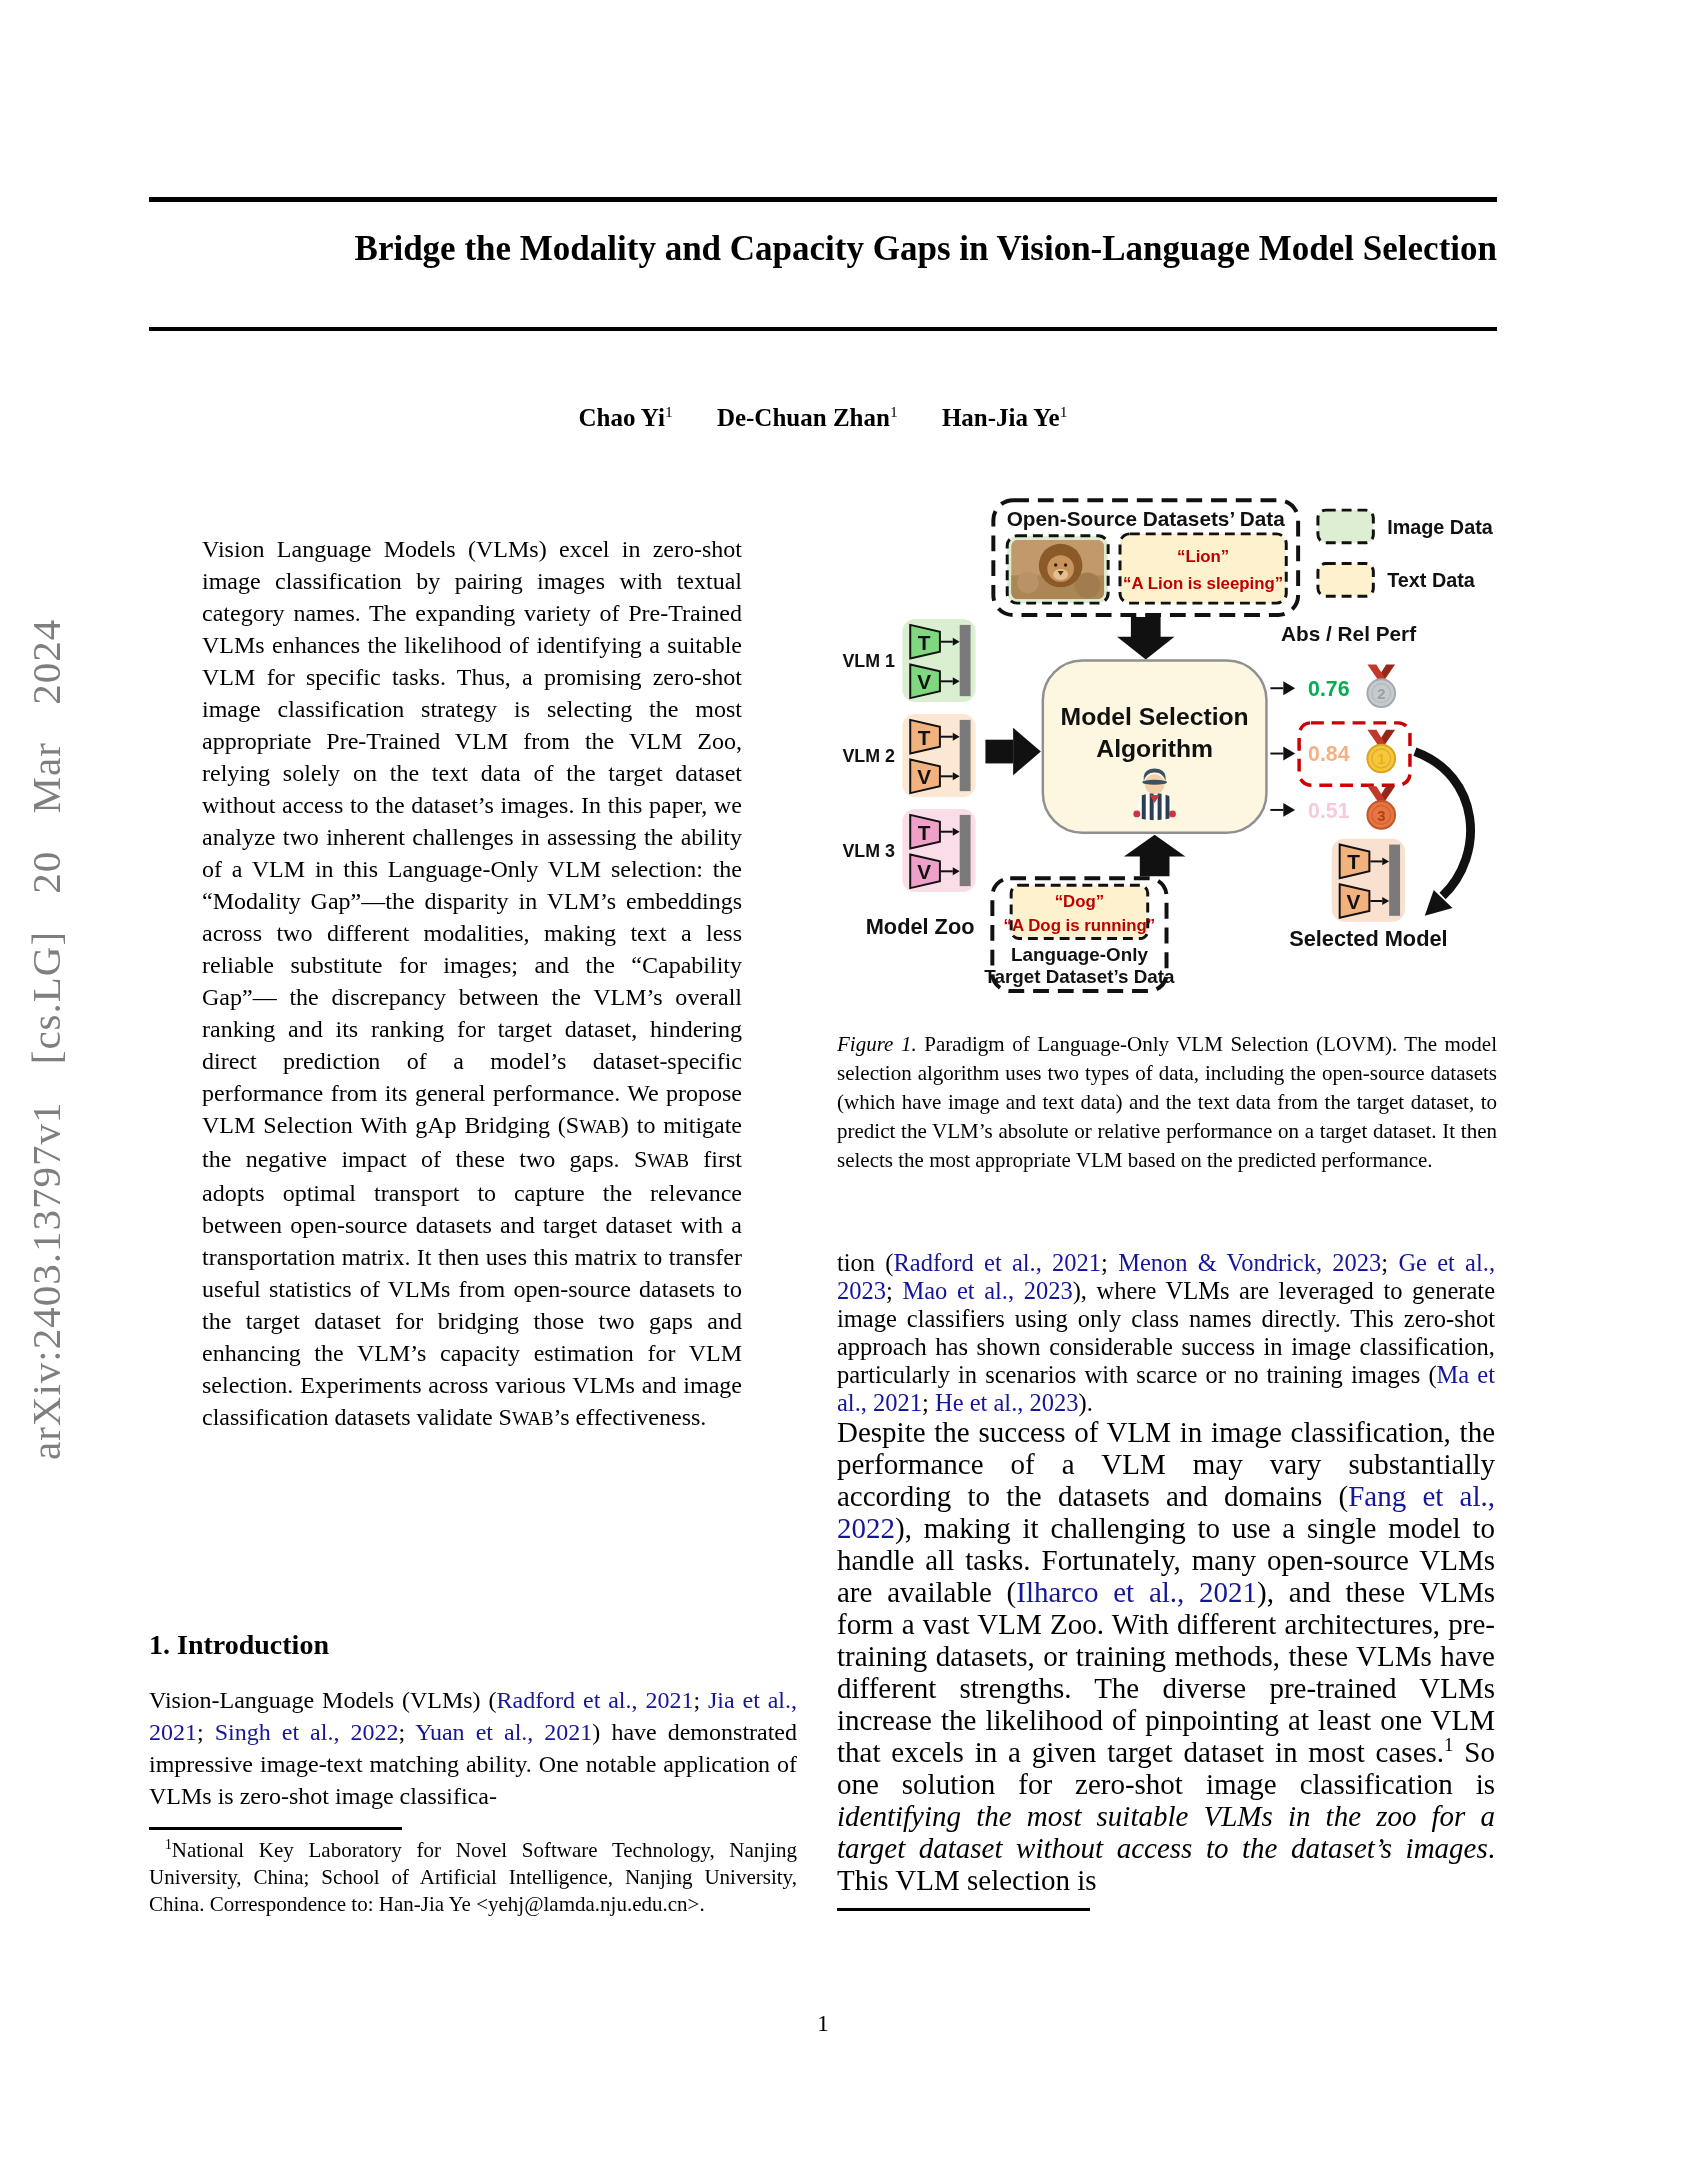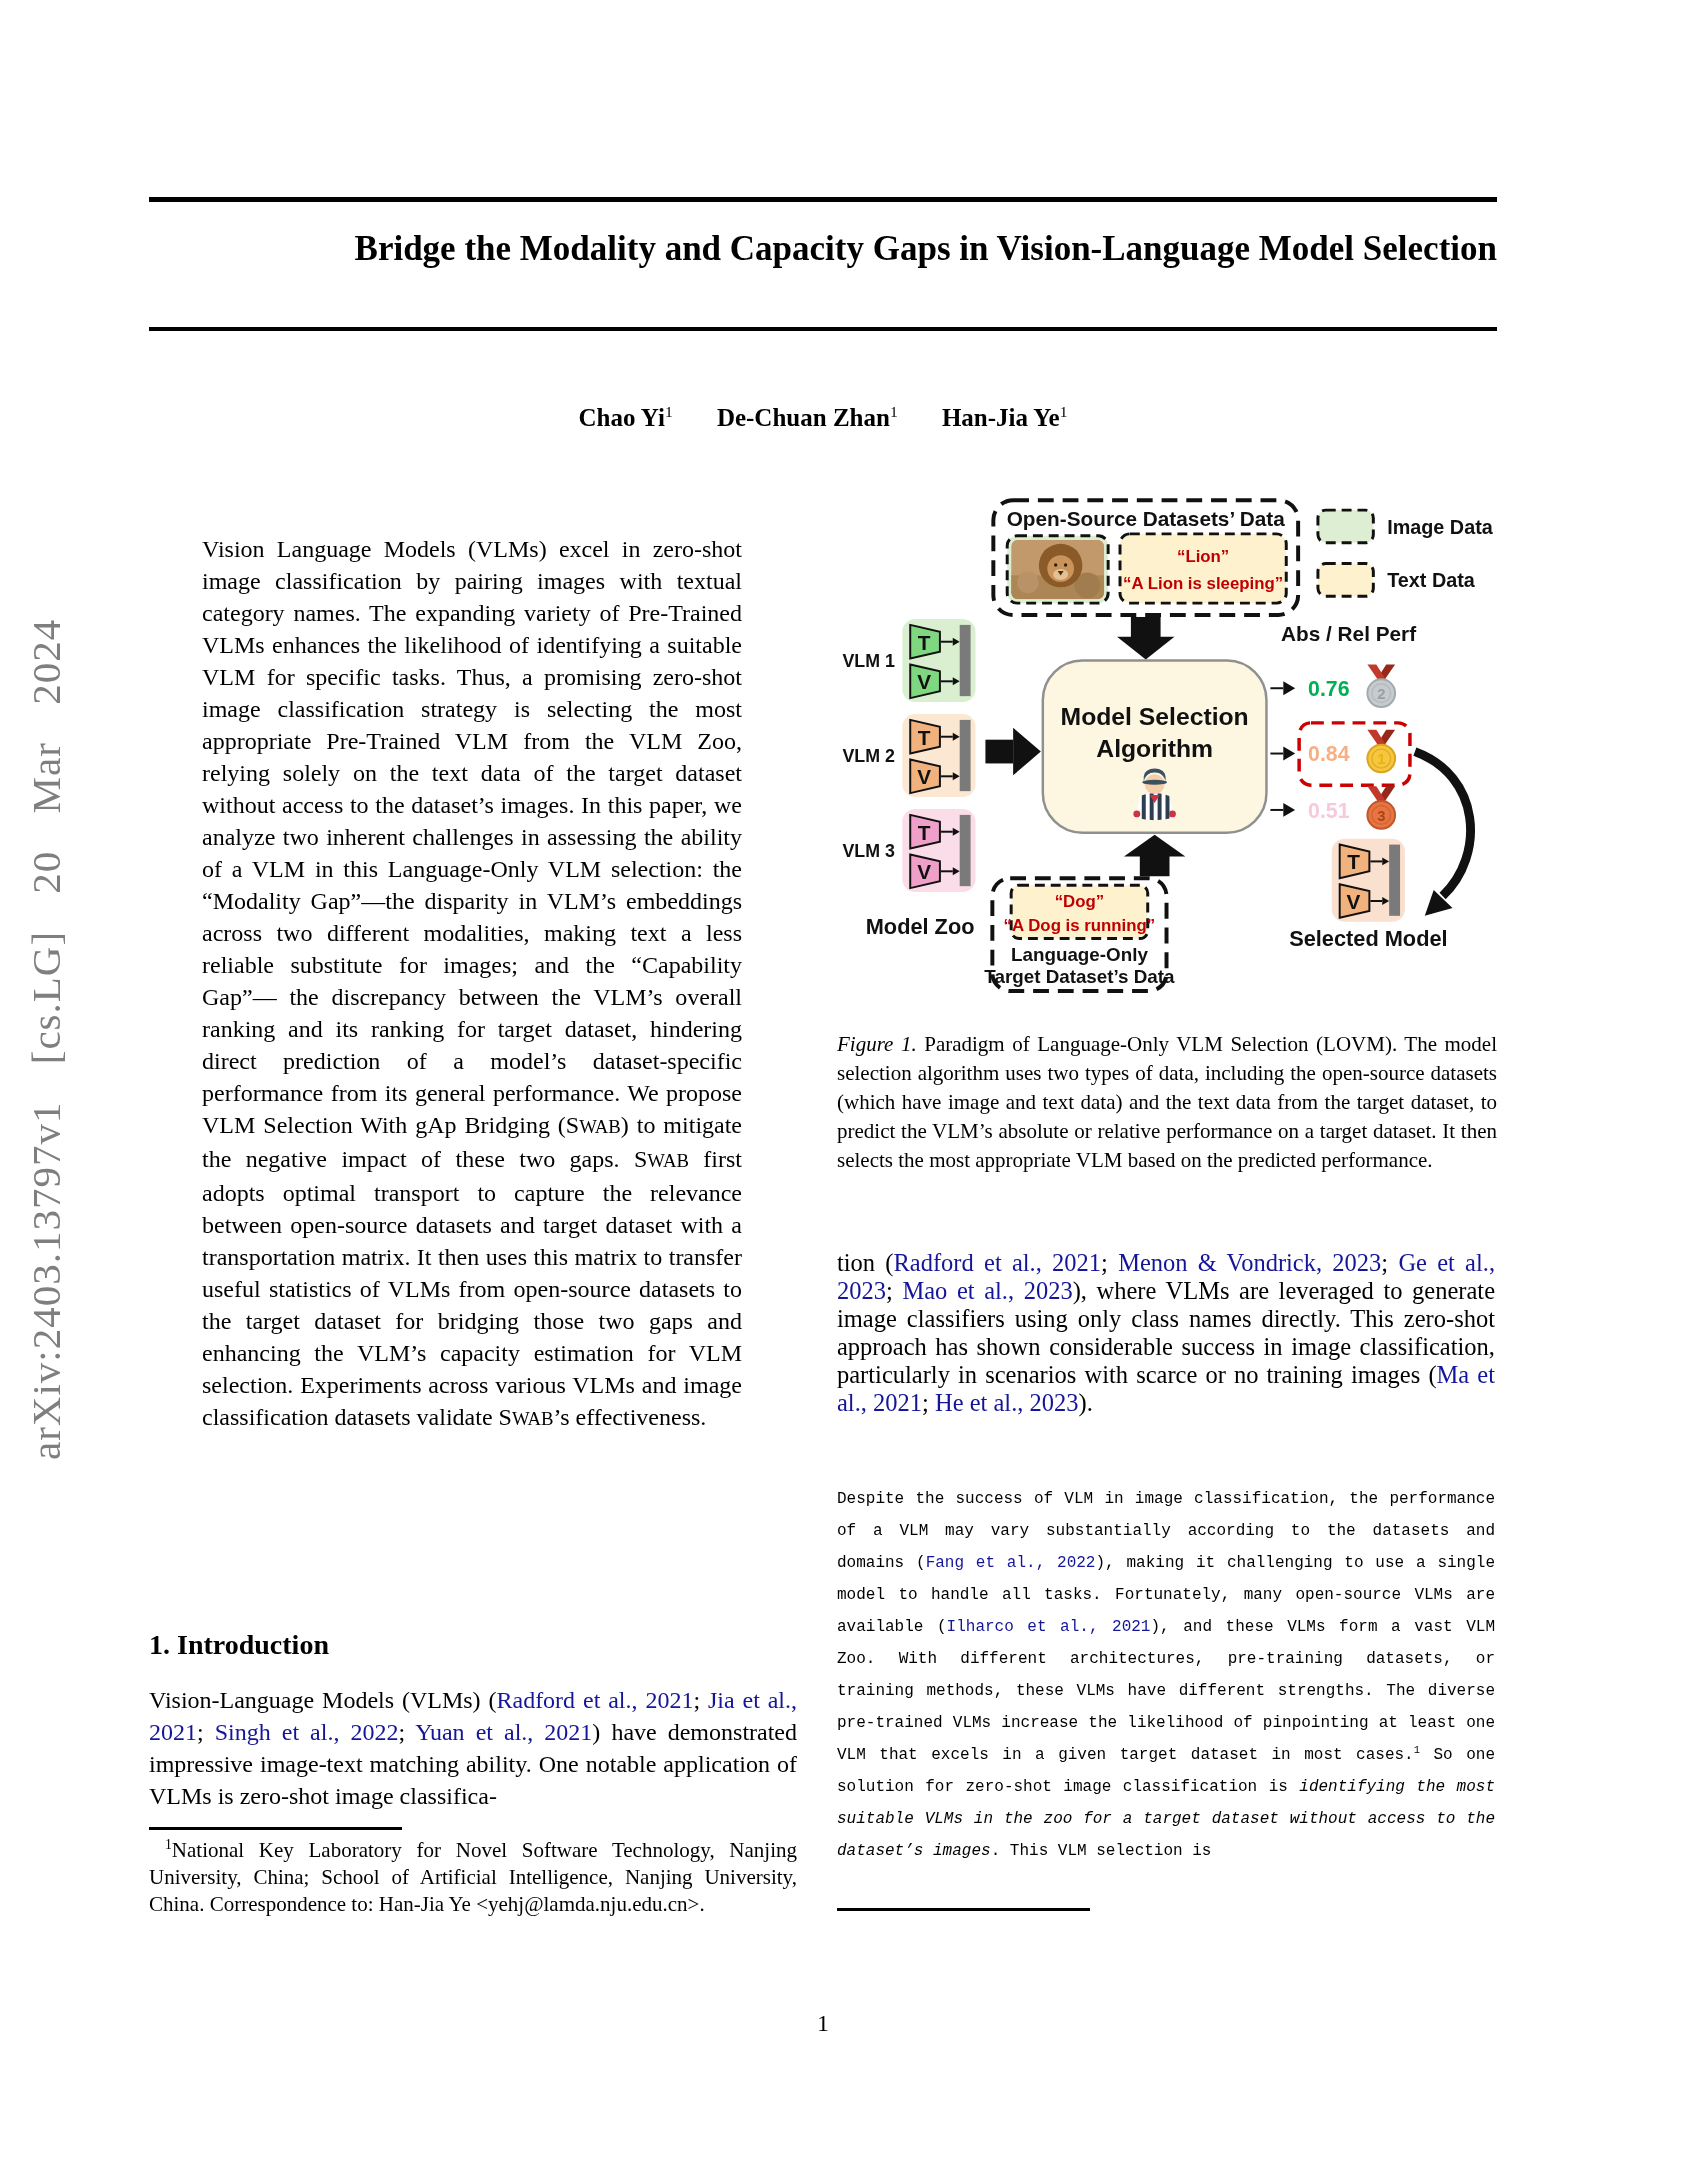--- a/index.html
+++ b/index.html
@@ -33,21 +33,21 @@
   .para{position:absolute;text-align:justify;}
   .intro-para{left:149px;top:1684px;width:648px;font-size:24px;line-height:32px;}
   .footnote{position:absolute;font-size:21px;line-height:27px;text-align:justify;text-indent:16px;}
   .footnote-left{left:149px;top:1837px;width:648px;}
   .footnote-right{left:837px;top:1919px;width:658px;}
   
   .figure-wrap{position:absolute;left:837px;top:490px;width:663px;height:535px;}
   .caption{position:absolute;left:837px;top:1030px;width:660px;font-size:21px;
         line-height:29px;text-align:justify;}
   .rpara1{left:837px;top:1249px;width:658px;font-size:24.5px;line-height:28px;}
-  .rpara2{left:837px;top:1483px;width:658px;font-size:16px;line-height:32px;font-family:Liberation Mono, monospace;}
+  .rpara2{left:837px;top:1416px;width:658px;font-size:29px;line-height:32px;}
   .page-number{position:absolute;left:149px;top:2010px;width:1348px;text-align:center;font-size:24px;}
   
   .cite{color:var(--cite_blue,#151599);}
   .b{font-weight:normal;}
   .i{font-style:italic;}
   .sc{font-size:0.78em;}
   sup{font-size:0.65em;line-height:0;}
   
   svg text{font-family:"Liberation Sans",sans-serif;}
   .fig-dash{fill:#fff;stroke:#111;stroke-width:4;stroke-dasharray:16 9;}

